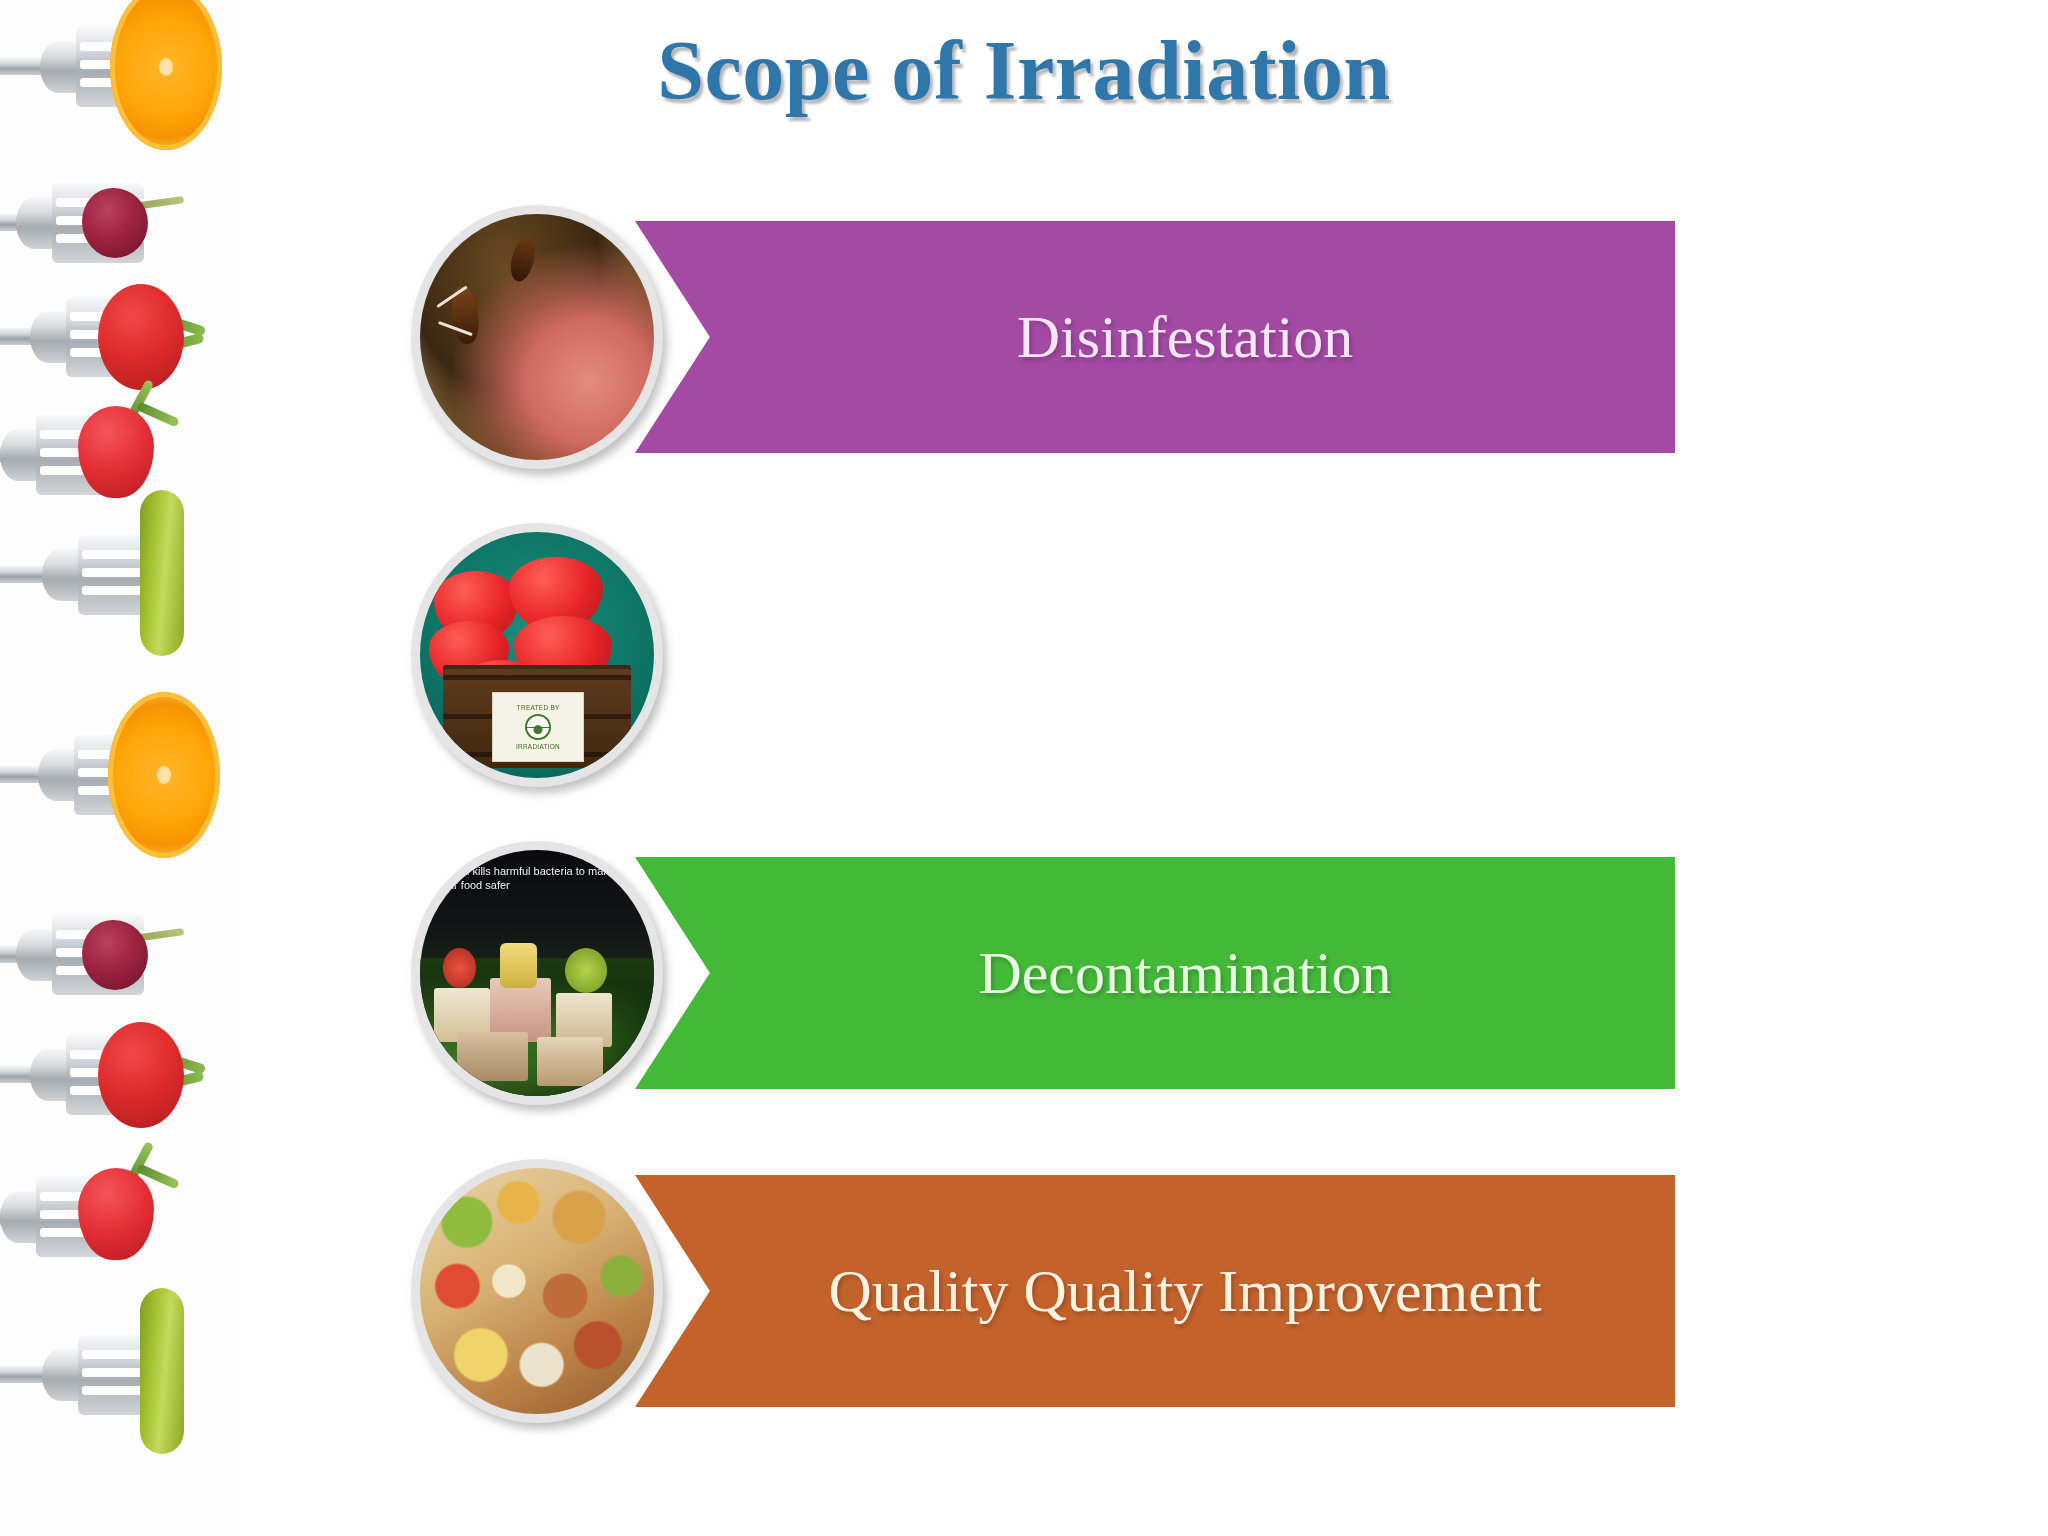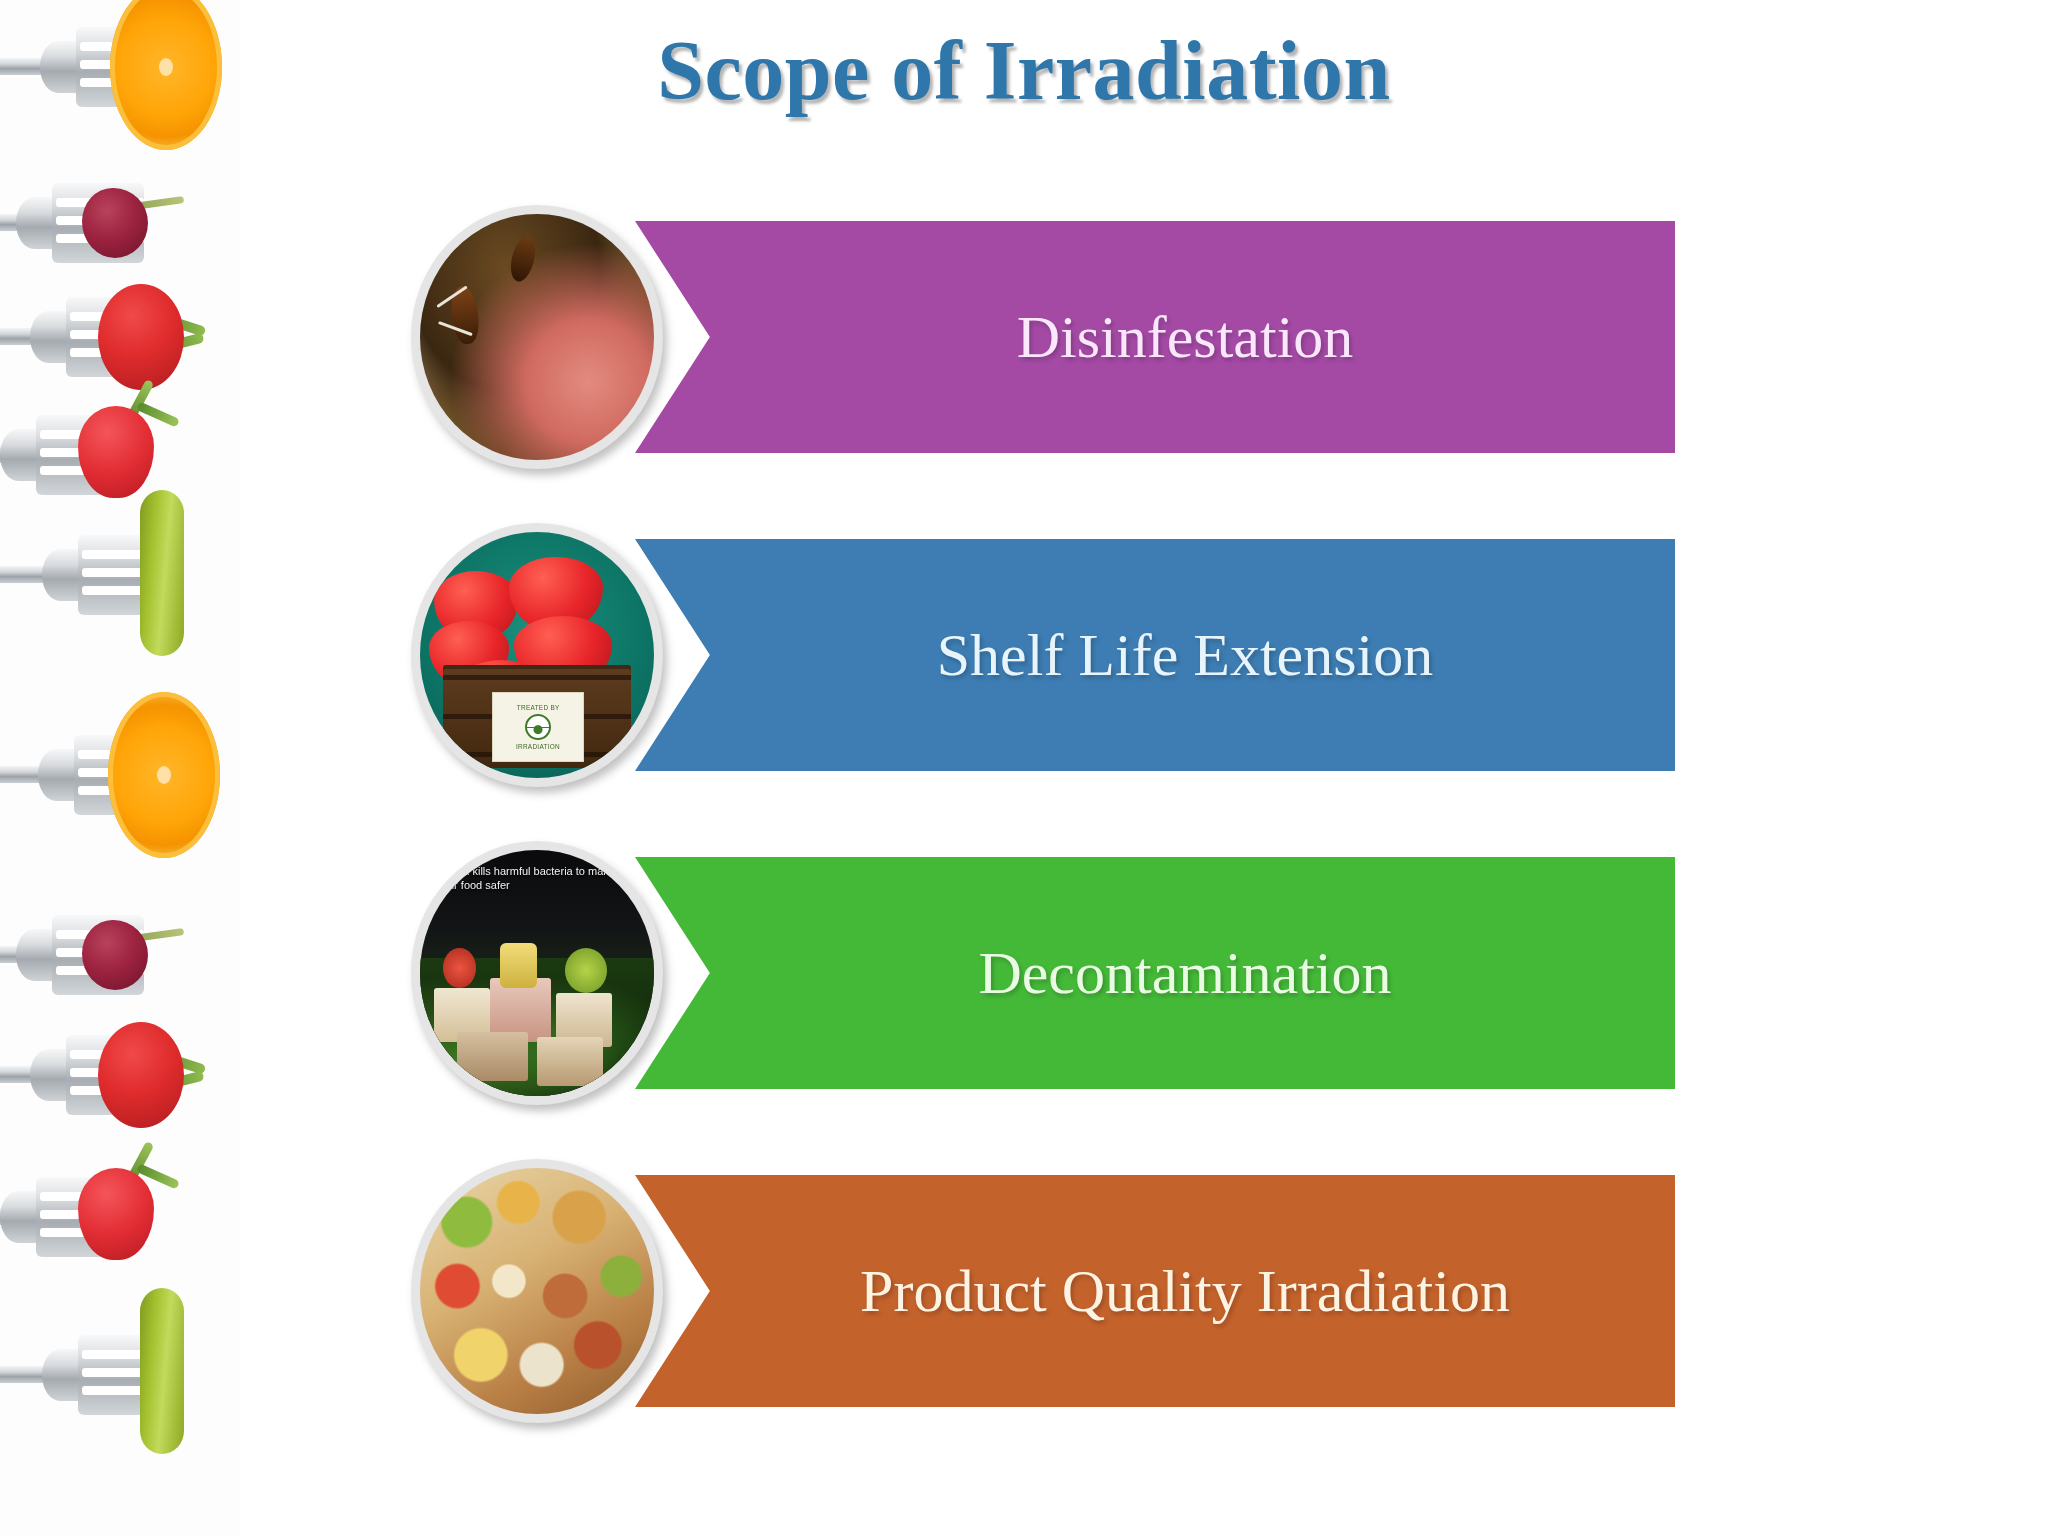--- a/index.html
+++ b/index.html
@@ -481,23 +481,20 @@
       </div>
       <div class="bubble">
         <div class="bubble-img img-pest">
           <div class="bug"></div>
           <div class="bug2"></div>
         </div>
       </div>
     </div>
 
     <div class="row">
-      <div class="banner" style="background:#3d7db3;">
-        <span class="banner-label" style="color:#e8f4fb;">Shelf Life Extension</span>
-      </div>
       <div class="bubble">
         <div class="bubble-img img-straw">
           <div class="sb" style="left:6%;  top:16%; width:36%; height:28%;"></div>
           <div class="sb" style="left:38%; top:10%; width:40%; height:30%;"></div>
           <div class="sb" style="left:4%;  top:36%; width:34%; height:26%;"></div>
           <div class="sb" style="left:40%; top:34%; width:42%; height:28%;"></div>
           <div class="sb" style="left:16%; top:52%; width:38%; height:24%;"></div>
           <div class="basket">
             <div class="basket-slat" style="top:10%;"></div>
             <div class="basket-slat" style="top:48%;"></div>
@@ -527,21 +524,21 @@
           <div class="pk" style="left:50%; top:76%; width:28%; height:20%; background:linear-gradient(180deg,#e4d4b6,#b79a72);"></div>
           <div class="pk" style="left:34%; top:38%; width:16%; height:18%; background:linear-gradient(180deg,#f3dd7a,#cdb13f); border-radius:6px;"></div>
           <div class="pk" style="left:62%; top:40%; width:18%; height:18%; background:radial-gradient(circle,#b5d44a,#6f9423); border-radius:50%;"></div>
           <div class="pk" style="left:10%; top:40%; width:14%; height:16%; background:radial-gradient(circle,#ec5340,#a92a1c); border-radius:50%;"></div>
         </div>
       </div>
     </div>
 
     <div class="row">
       <div class="banner" style="background:#c4622c;">
-        <span class="banner-label" style="color:#fdf3e2;">Product Quality Irradiation</span>
+        <span class="banner-label" style="color:#fdf3e2;">Quality Quality Improvement</span>
       </div>
       <div class="bubble">
         <div class="bubble-img img-spread"></div>
       </div>
     </div>
 
   </div>
 </div>
 
 </body></html>

